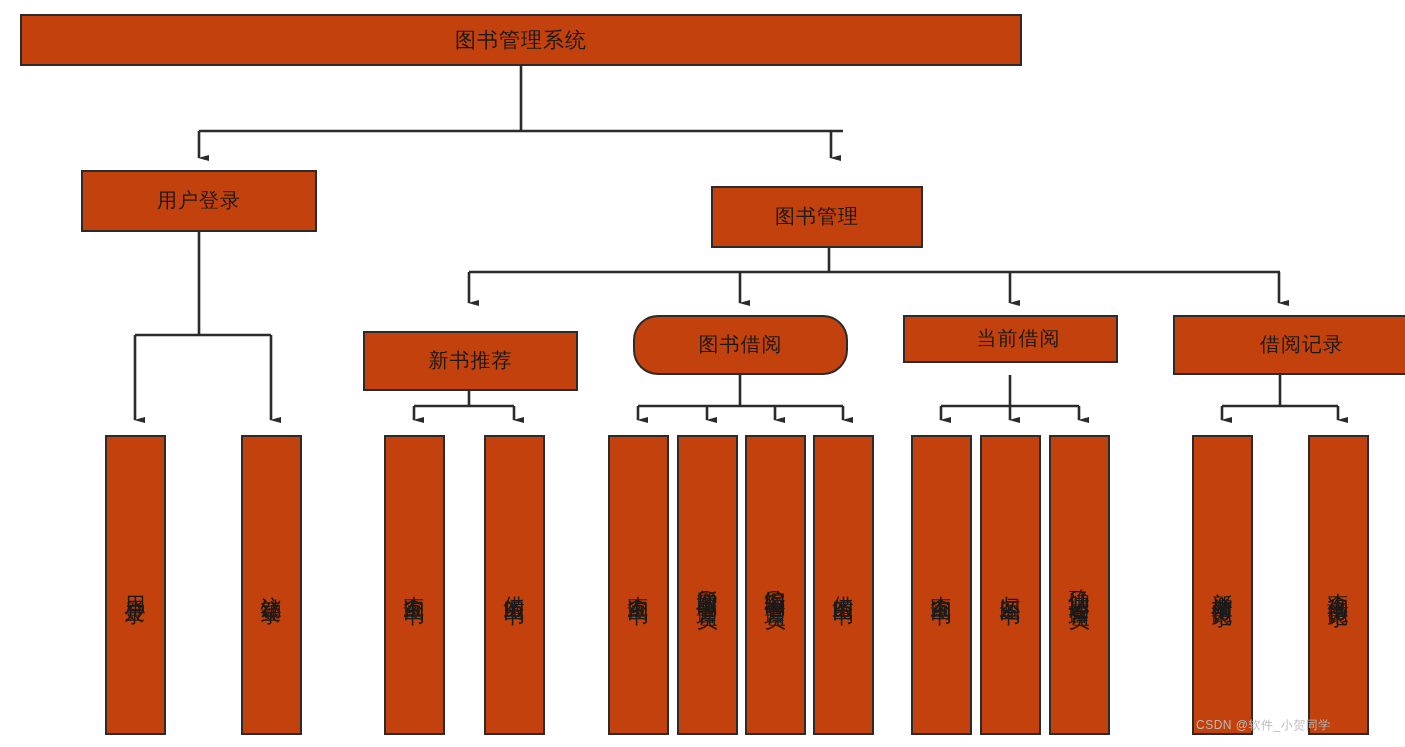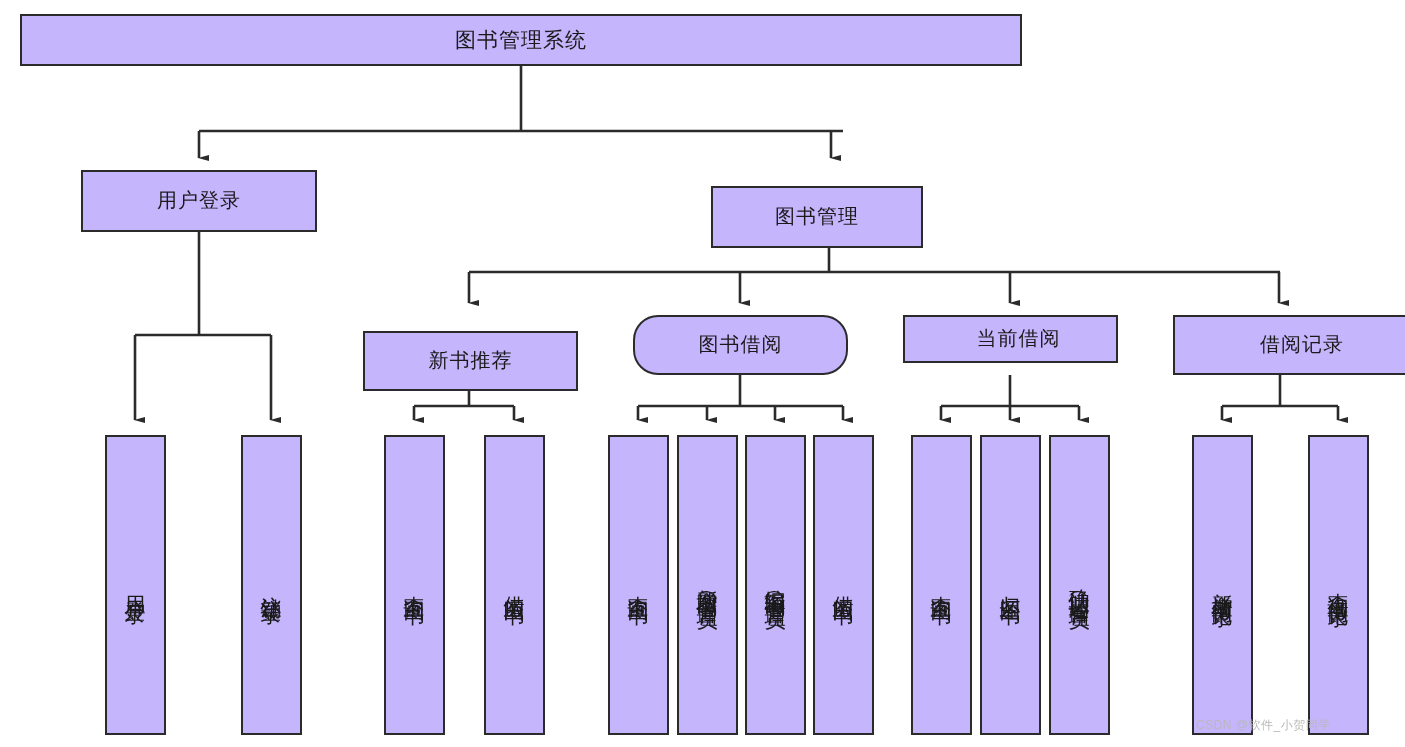--- a/index.html
+++ b/index.html
@@ -20,21 +20,21 @@
     left: 0;
     top: 0;
     width: 1405px;
     height: 747px;
     pointer-events: none;
   }
   .node {
     position: absolute;
     box-sizing: border-box;
     border: 2px solid #2b2b2b;
-    background: #c4b5fd;
+    background: #c2410c;
     display: flex;
     align-items: center;
     justify-content: center;
     color: #1a1a1a;
   }
   .node .lbl {
     display: block;
     text-align: center;
     line-height: 1.18;
     letter-spacing: 1px;

